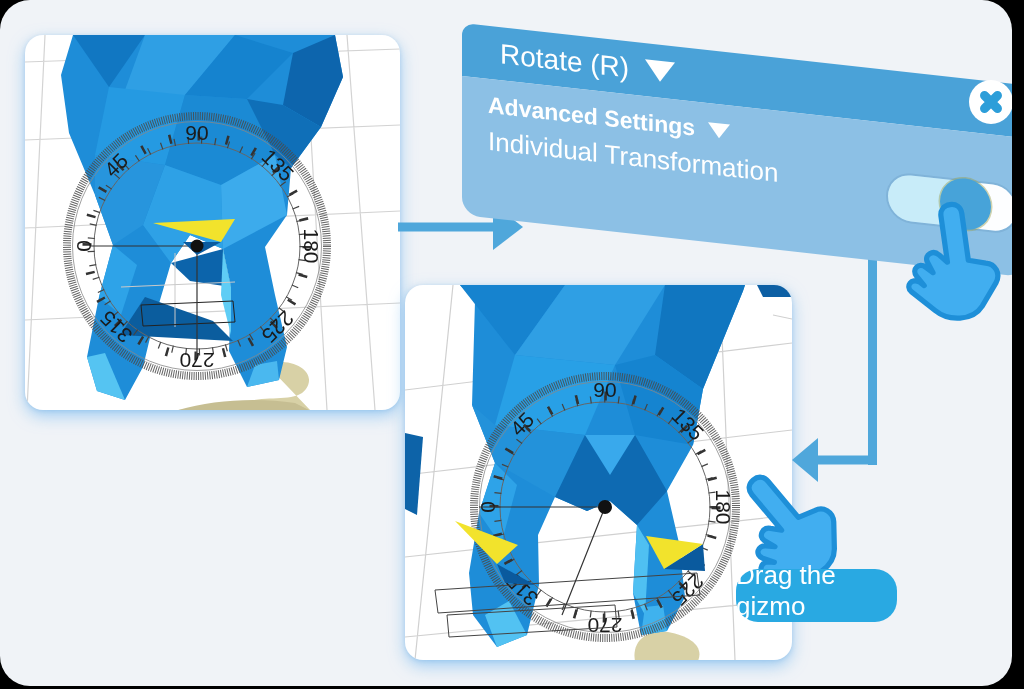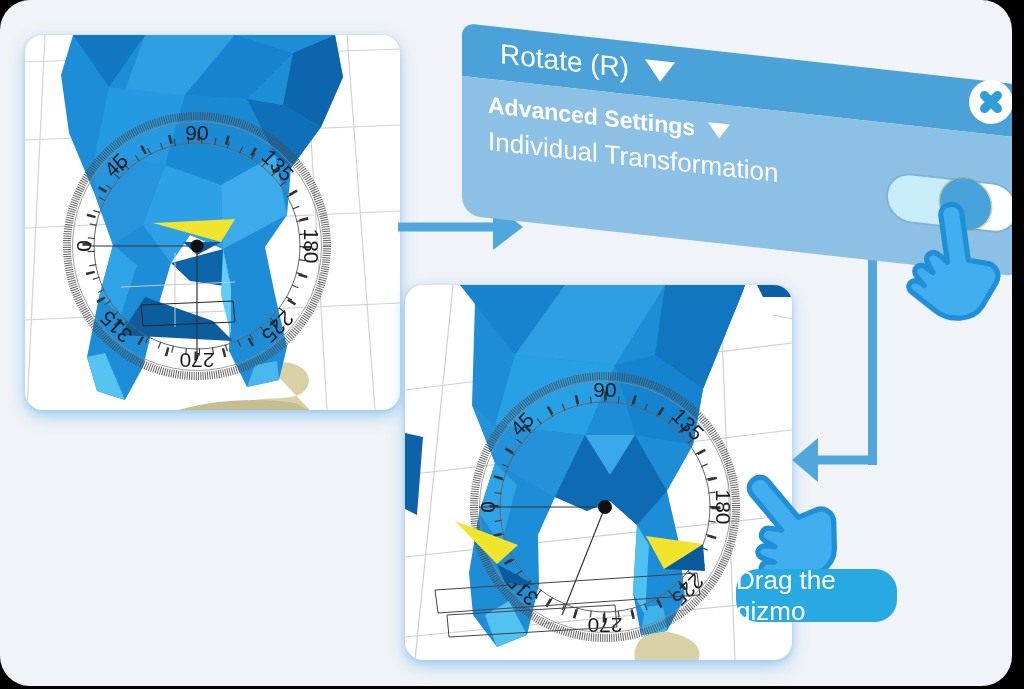--- a/index.html
+++ b/index.html
@@ -28,21 +28,21 @@
   .toggle{position:absolute;right:8px;top:50px;width:128px;height:46px;border-radius:23px;
     background:linear-gradient(90deg,#c8ecf9 0%,#c8ecf9 55%,#fdfeff 55%);
     box-shadow:0 0 0 2px rgba(96,148,188,.28);}
   .knob{position:absolute;left:52px;top:-3px;width:51px;height:51px;border-radius:50%;
     background:#47a3d9;box-shadow:0 0 0 1.5px rgba(150,160,80,.45);}
   .close-btn{position:absolute;left:969px;top:80px;width:44px;height:44px;border-radius:50%;
     background:#fff;display:flex;align-items:center;justify-content:center;}
   
   .overlay{position:absolute;}
   .drag-btn{position:absolute;left:736px;top:569px;width:161px;height:53px;background:#29a9e2;
-    border-radius:22px;color:#fff;font-size:26px;display:flex;align-items:center;
+    border-radius:22px;color:#fff;font-size:26px;display:flex;align-items:flex-end;
     justify-content:center;}
   .hand{position:absolute;width:105px;height:137px;}
   .hand1{left:894px;top:200px;transform:rotate(-8deg);transform-origin:57px 10px;}
   .hand2{left:700px;top:474px;transform:rotate(-40deg);transform-origin:57px 10px;}
 </style>
 </head>
 <body>
 
 <div class="canvas">
 

